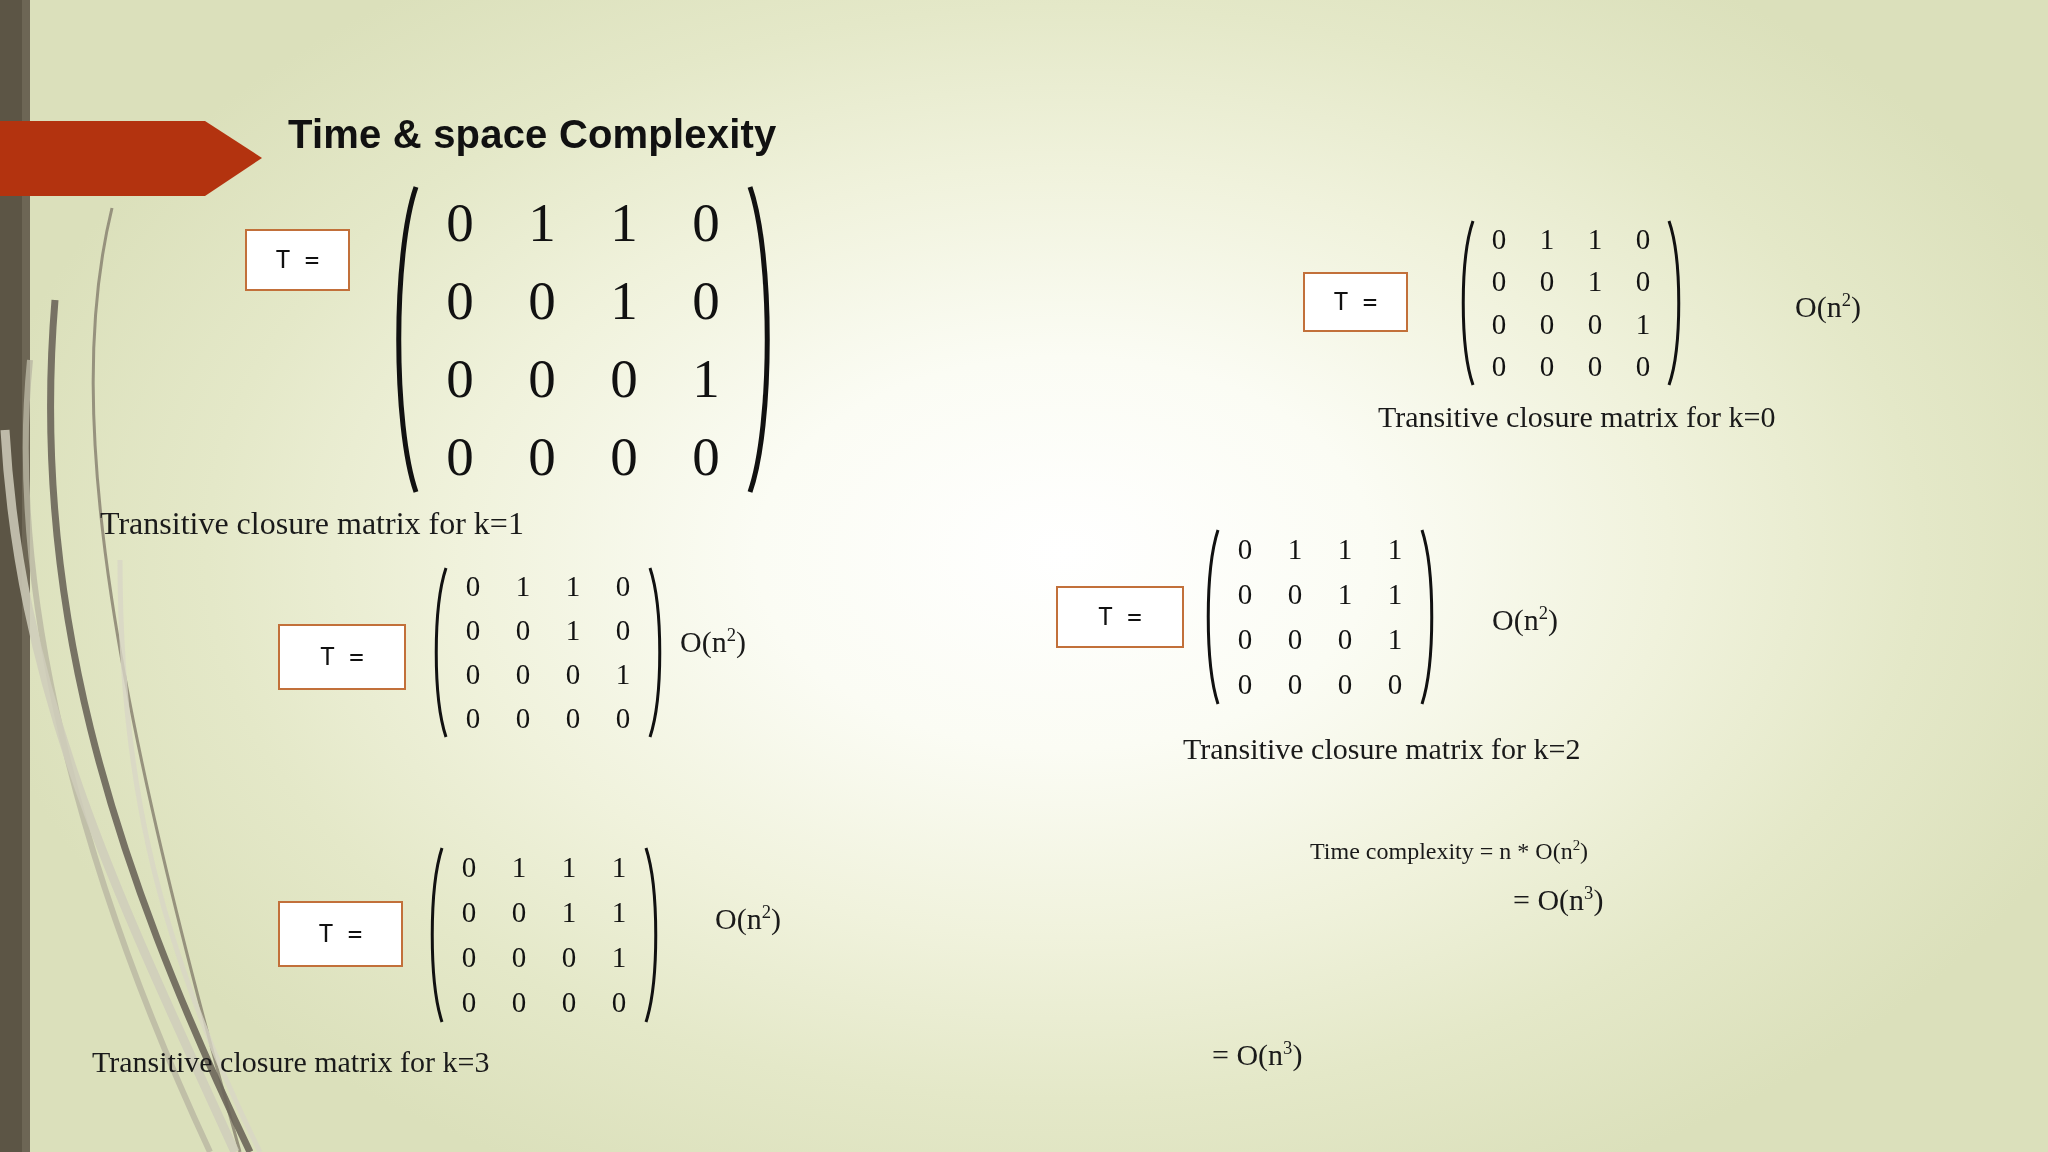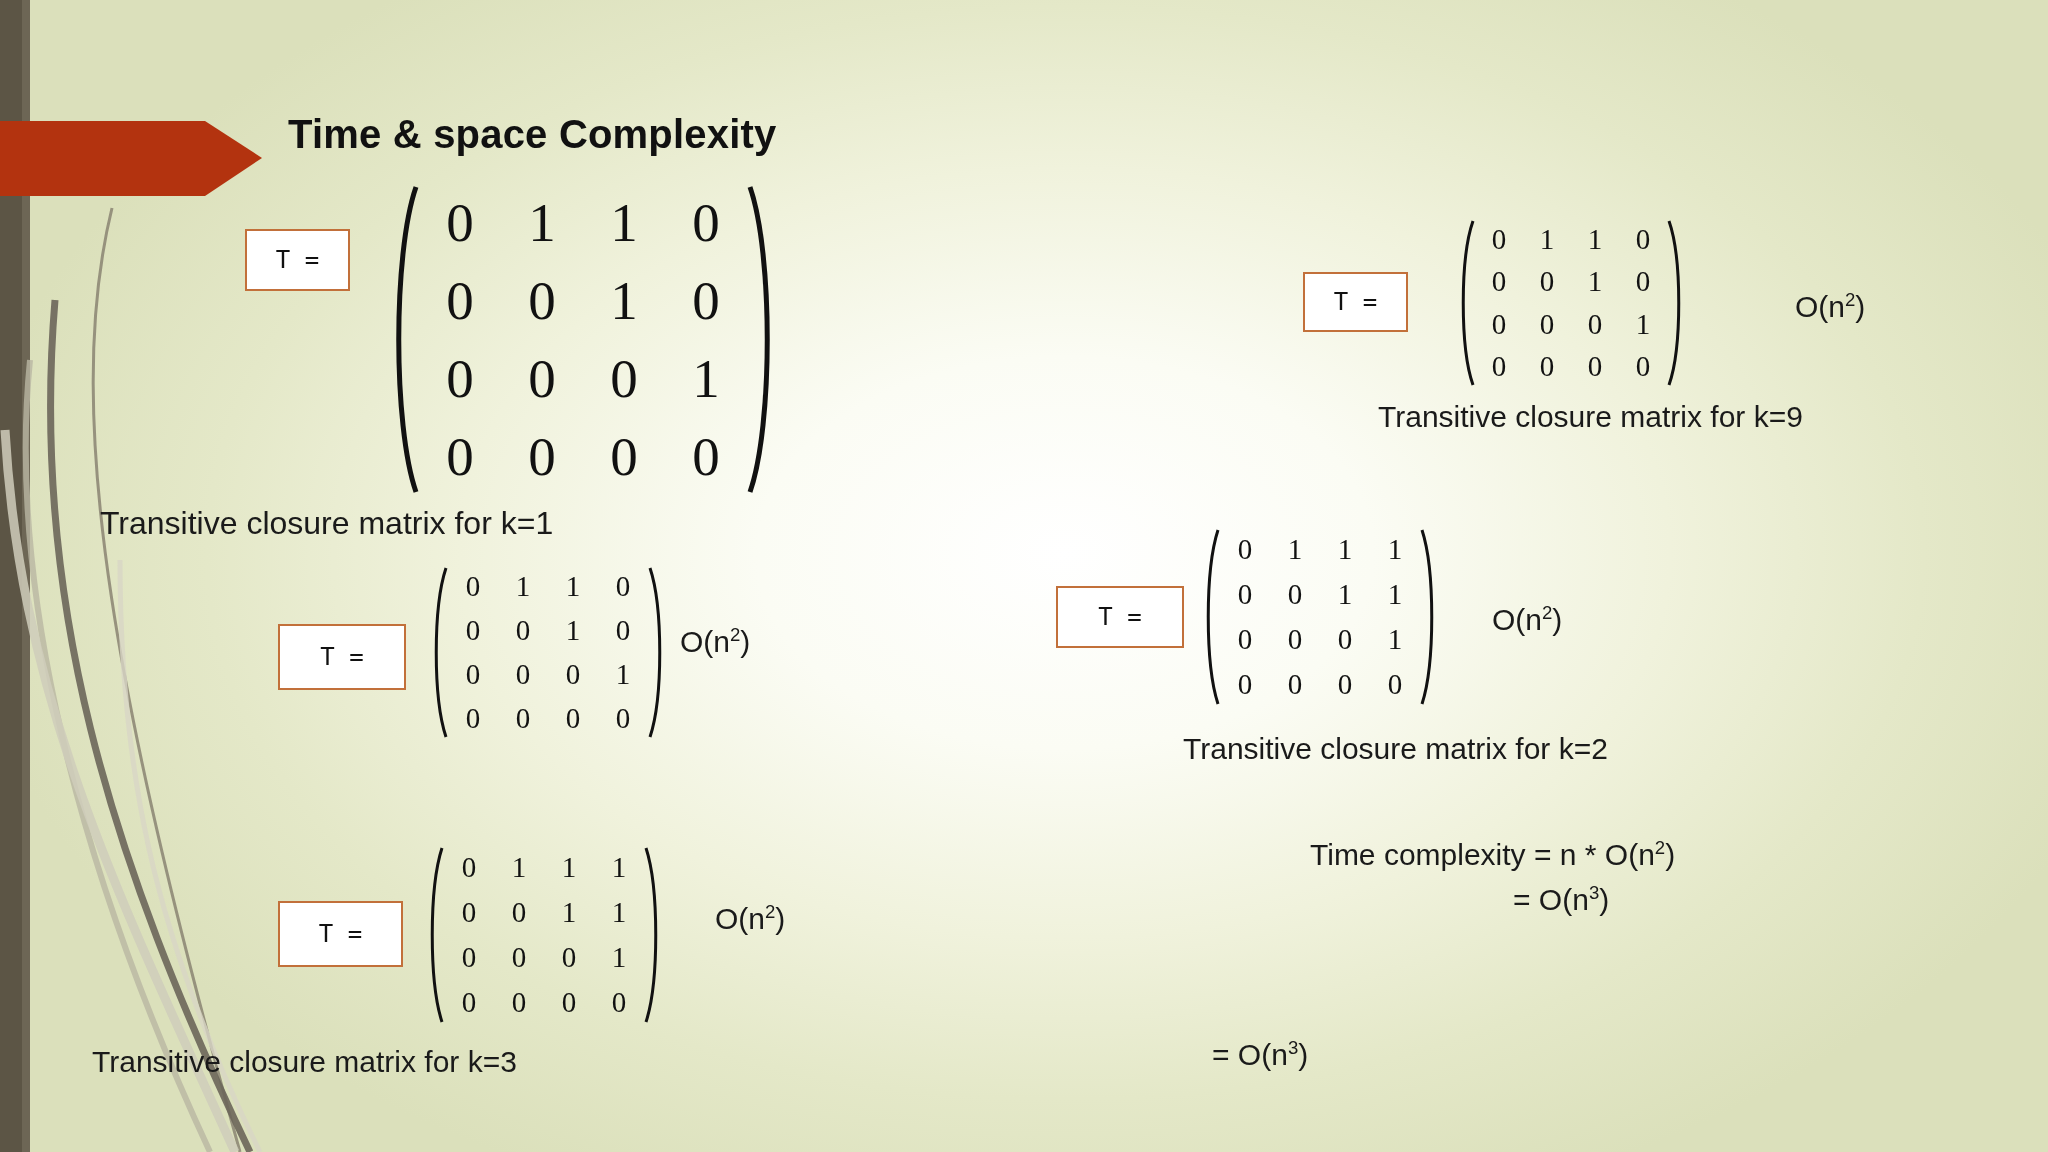--- a/index.html
+++ b/index.html
@@ -105,20 +105,21 @@
     display: flex;
     align-items: center;
     justify-content: center;
     line-height: 1;
   }
 
   .label-text {
     position: absolute;
     color: #1a1a1a;
     white-space: nowrap;
+    font-family: Liberation Serif, serif;
   }
   sup { font-size: 0.62em; vertical-align: super; line-height: 0; }
 </style>
 </head>
 <body>
 
 <div id="slide">
 
   <div class="left-bar">
     <div class="left-bar-inner"></div>
@@ -209,21 +210,21 @@
       <svg viewBox="0 0 20 170" preserveAspectRatio="none">
         <path d="M2 3 C 15 40, 15 130, 2 167" stroke="#111" stroke-width="3" fill="none"></path>
       </svg>
     </div>
   </div>
 
   <div class="label-text" style="left:1795px; top:290px; font-size:30px;">
     <span>O(n<sup>2</sup>)</span>
   </div>
 
-  <div class="label-text" style="left:1378px; top:400px; font-size:30px;">Transitive closure matrix for k=9</div>
+  <div class="label-text" style="left:1378px; top:400px; font-size:30px;">Transitive closure matrix for k=0</div>
 
   <div class="tbox" style="left:278px; top:624px; width:128px; height:66px; font-size:24px;">
     <span>T =</span>
   </div>
 
   <div class="matrix" style="left:428px; top:565px; height:175px; font-size:29px;">
     <div class="paren" style="width:20px;">
       <svg viewBox="0 0 20 175" preserveAspectRatio="none">
         <path d="M18 3 C 5 42, 5 133, 18 172" stroke="#111" stroke-width="3" fill="none"></path>
       </svg>
@@ -332,21 +333,21 @@
       </svg>
     </div>
   </div>
 
   <div class="label-text" style="left:715px; top:902px; font-size:30px;">
     <span>O(n<sup>2</sup>)</span>
   </div>
 
   <div class="label-text" style="left:92px; top:1045px; font-size:30px;">Transitive closure matrix for k=3</div>
 
-  <div class="label-text" style="left:1310px; top:838px; font-size:30px;">
+  <div class="label-text" style="left:1310px; top:838px; font-size:24px;">
     <span>Time complexity = n * O(n</span><sup>2</sup><span>)</span>
   </div>
   <div class="label-text" style="left:1513px; top:883px; font-size:30px;">
     <span>= O(n<sup>3</sup>)</span>
   </div>
 
   <div class="label-text" style="left:1212px; top:1038px; font-size:30px;">
     <span>= O(n<sup>3</sup>)</span>
   </div>
 

